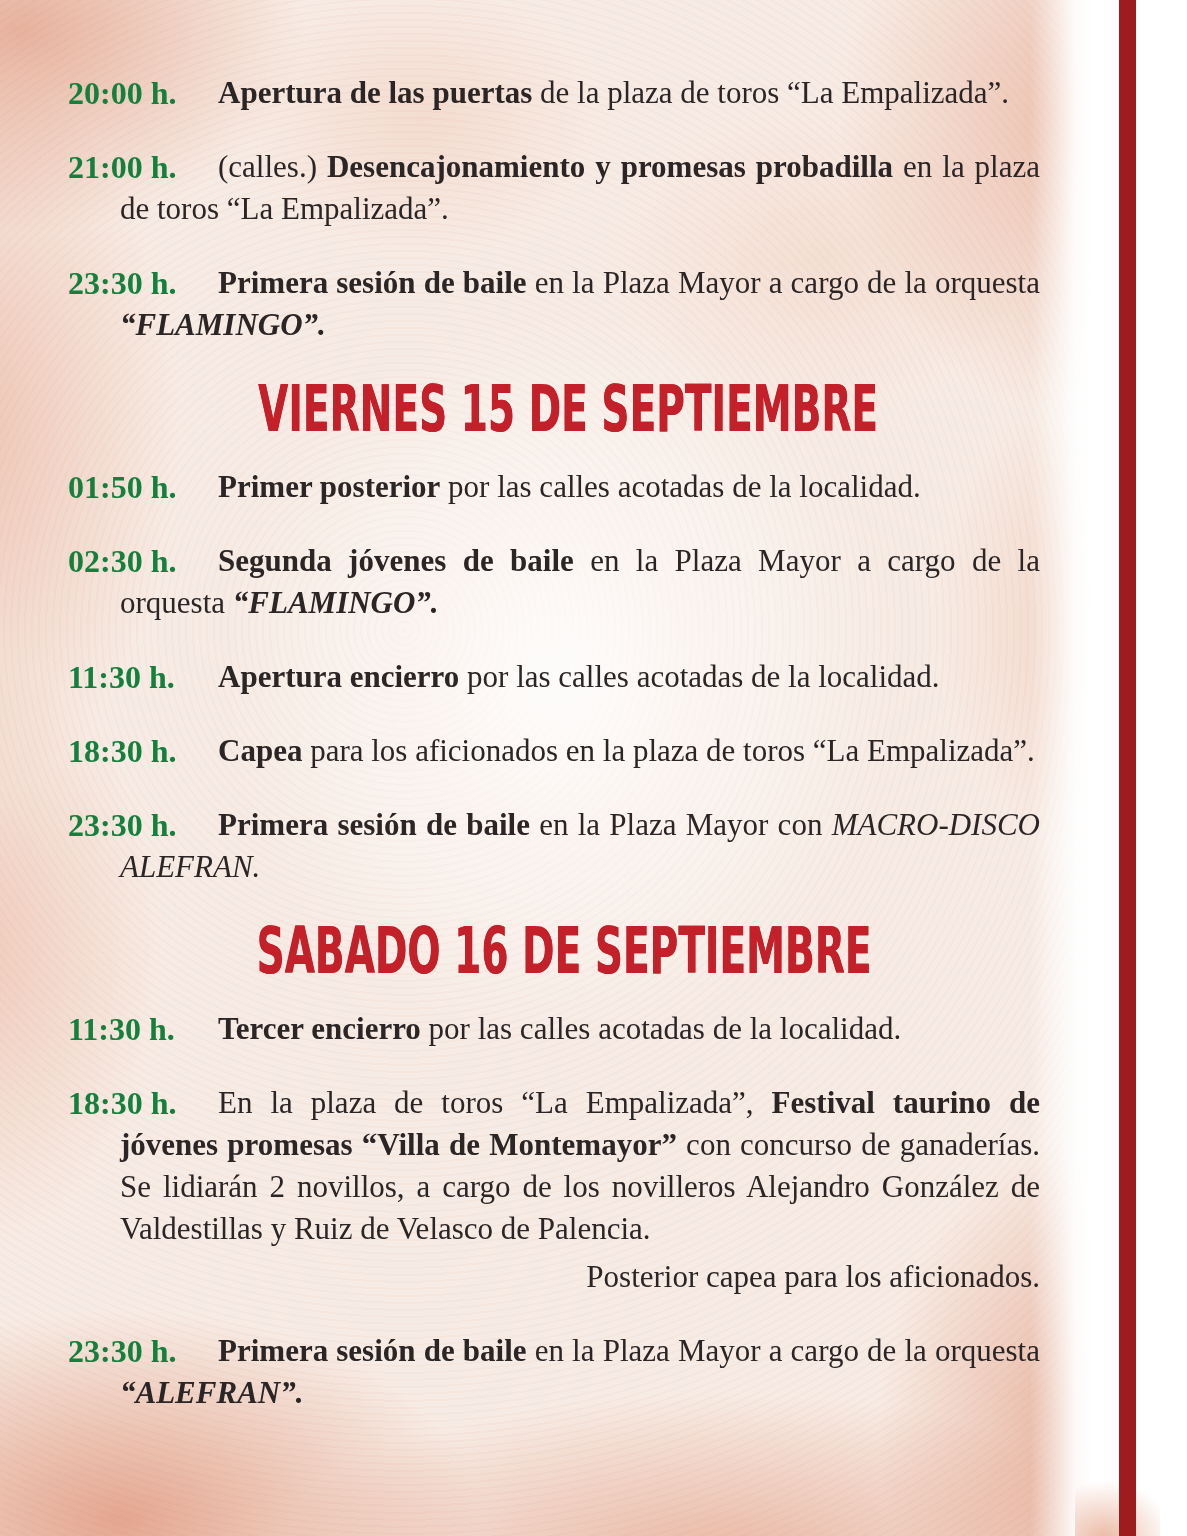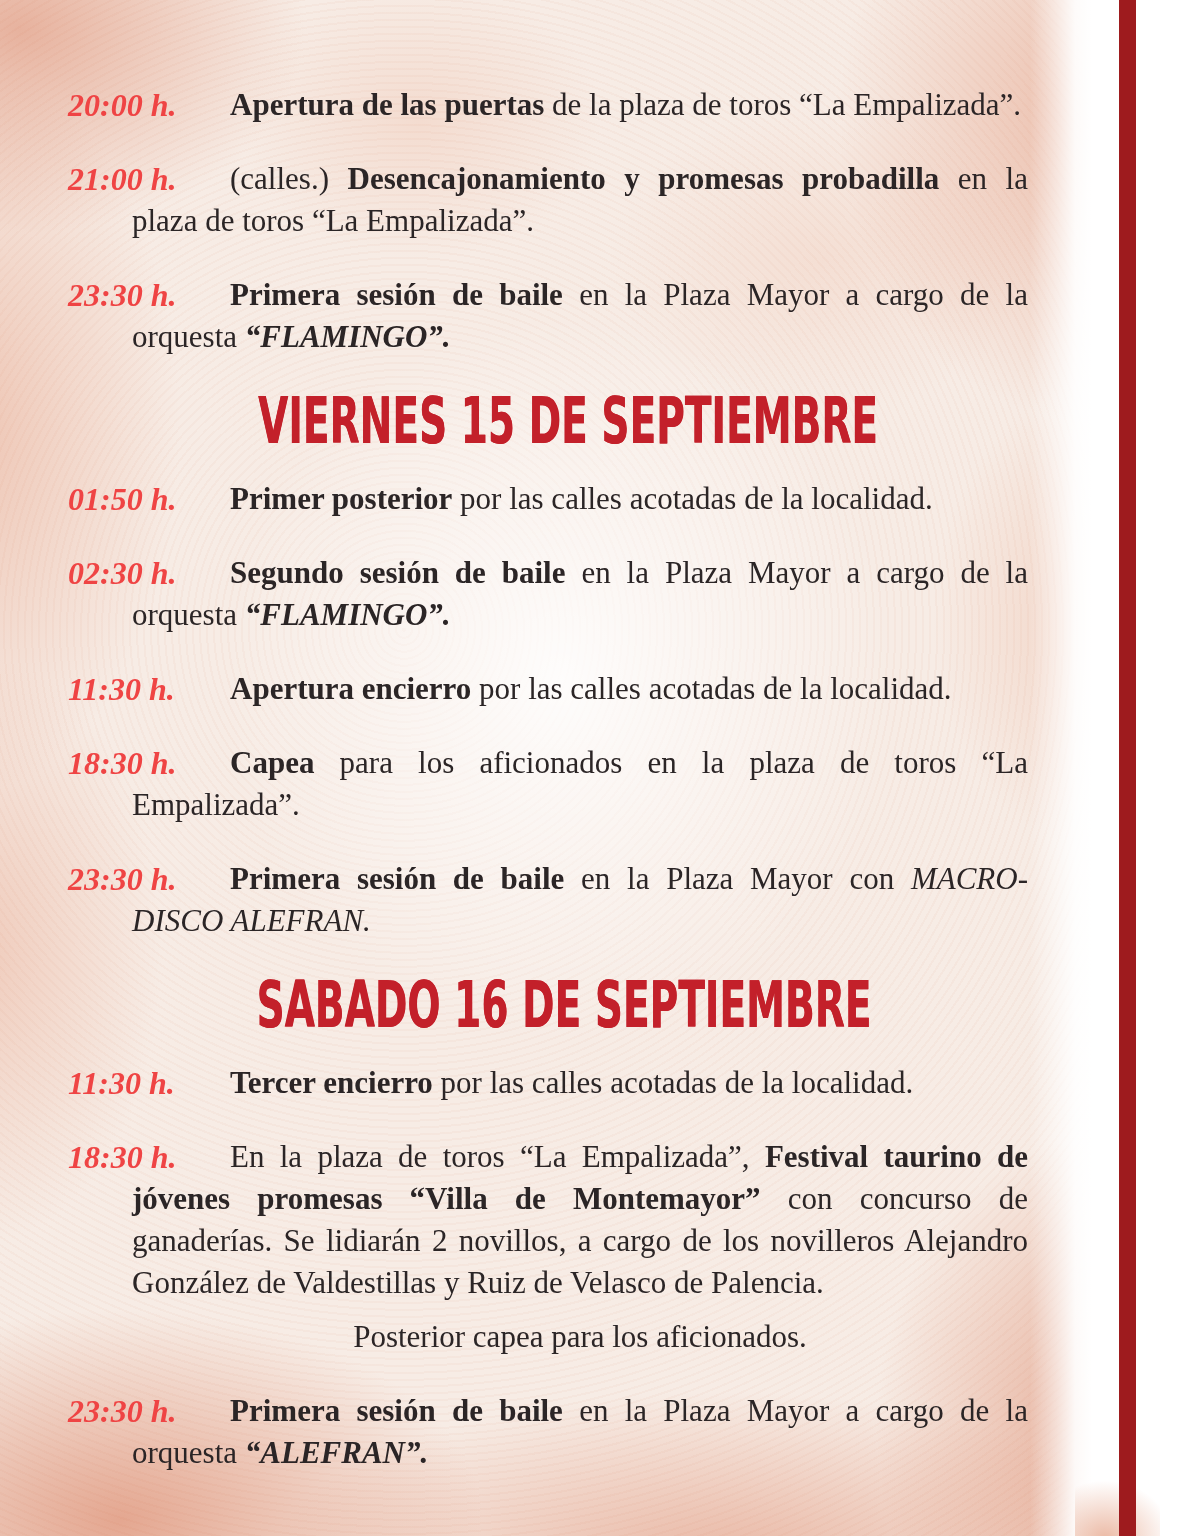--- a/index.html
+++ b/index.html
@@ -37,26 +37,26 @@
   .content{
     position:absolute;left:68px;top:72px;width:972px;z-index:2;
     color:#2b2526;
   }
   .entry{
     position:relative;
     margin:0 0 32px 52px;
     font-size:31px;line-height:42px;
     text-align:justify;
   }
-  .entry p{margin:12px;text-indent:98px;}
-  .entry p.extra{text-indent:0;text-align:center;margin-top:6px;}
+  .entry p{margin:0;text-indent:98px;}
+  .entry p.extra{text-indent:0;text-align:right;margin-top:6px;}
   .time{
     position:absolute;left:-52px;top:0;
-    font-weight:bold;font-style:italic;
-    font-size:32px;color:#ef4444;
+    font-weight:bold;
+    font-size:32px;color:#15803d;
     white-space:nowrap;
   }
   .s-r{font-weight:normal;font-style:normal;}
   .s-b{font-weight:bold;}
   .s-i{font-style:italic;}
   .s-bi{font-weight:bold;font-style:italic;}
   .day-header{
     text-align:right;
     margin:34px 0 28px 0;
     height:58px;line-height:58px;
@@ -96,21 +96,21 @@
       </div>
     </div>
     <div class="section">
       <div class="day-header"><span>VIERNES 15 DE SEPTIEMBRE</span></div>
       <div class="entry">
         <span class="time">01:50 h.</span>
         <p><span class="s-b">Primer posterior</span><span class="s-r"> por las calles acotadas de la localidad.</span></p>
       </div>
       <div class="entry">
         <span class="time">02:30 h.</span>
-        <p><span class="s-b">Segundo sesión de baile</span><span class="s-r"> en la Plaza Mayor a cargo de la orquesta </span><span class="s-bi">“FLAMINGO”.</span></p>
+        <p><span class="s-b">Segunda jóvenes de baile</span><span class="s-r"> en la Plaza Mayor a cargo de la orquesta </span><span class="s-bi">“FLAMINGO”.</span></p>
       </div>
       <div class="entry">
         <span class="time">11:30 h.</span>
         <p><span class="s-b">Apertura encierro</span><span class="s-r"> por las calles acotadas de la localidad.</span></p>
       </div>
       <div class="entry">
         <span class="time">18:30 h.</span>
         <p><span class="s-b">Capea</span><span class="s-r"> para los aficionados en la plaza de toros “La Empalizada”.</span></p>
       </div>
       <div class="entry">

